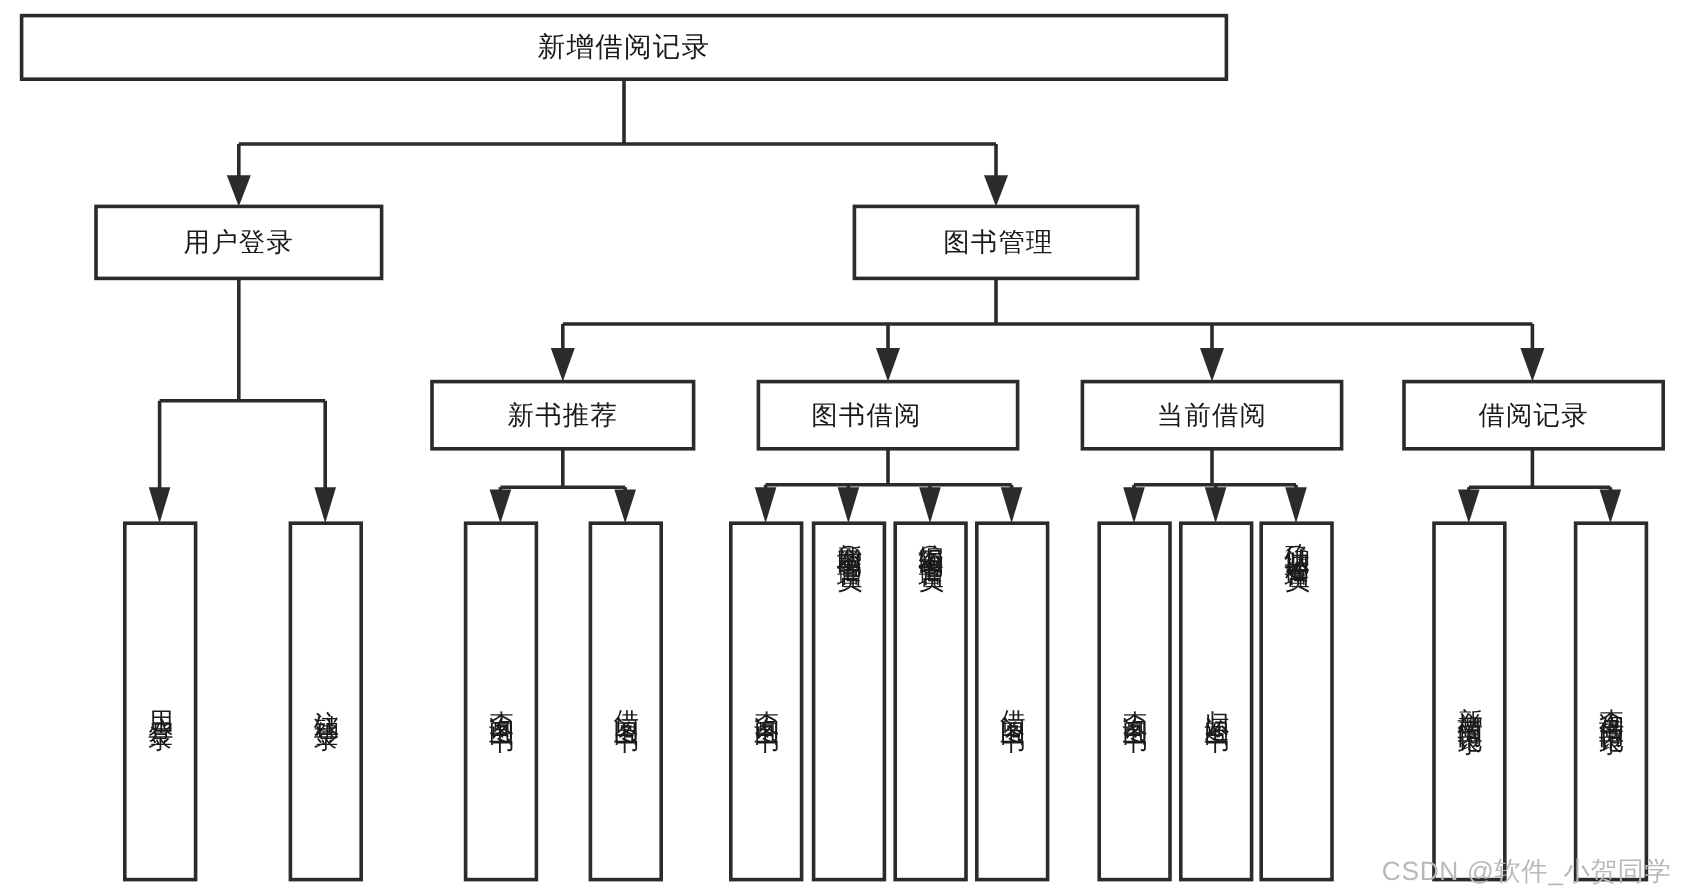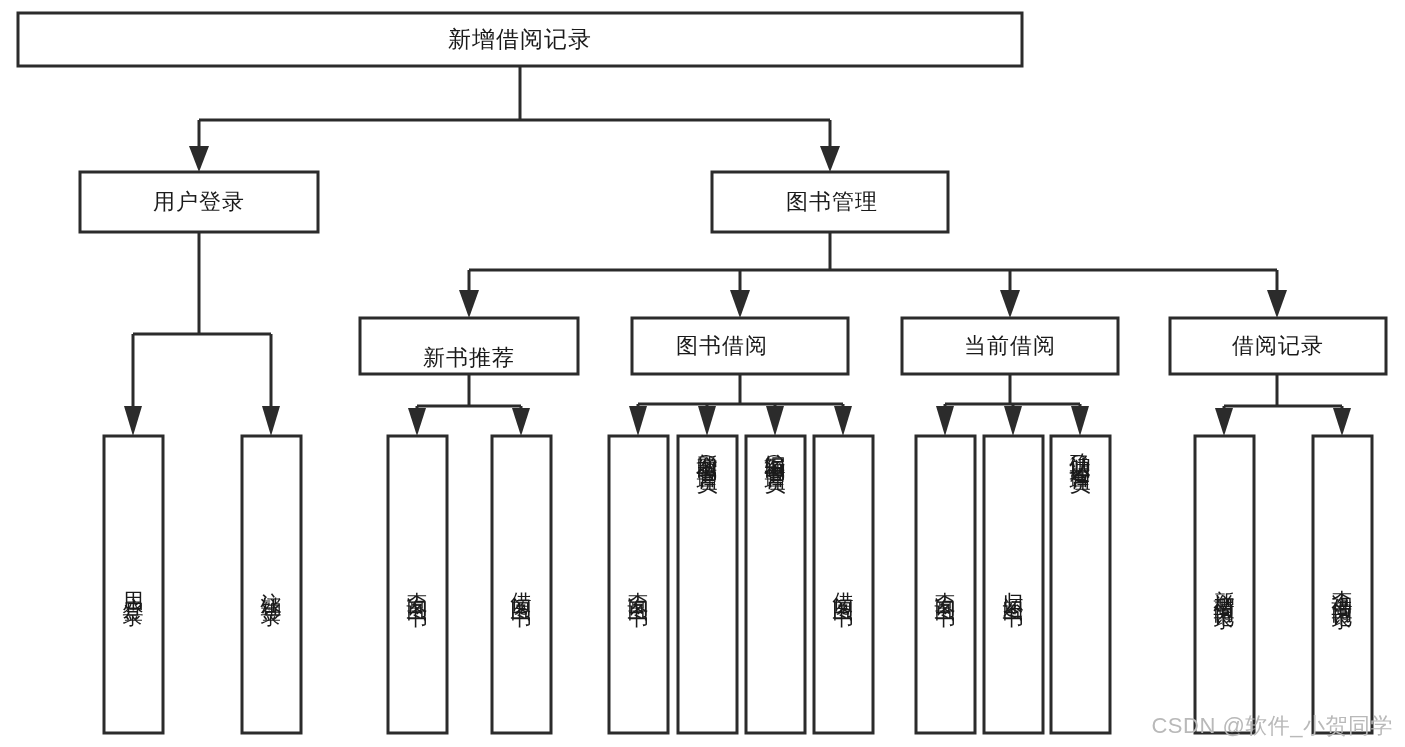--- a/index.html
+++ b/index.html
@@ -203,21 +203,21 @@
   </div>
 
   <div class="hlabel-wrap" style="left:80px; top:172px; width:238px; height:60px;">
     <span class="hlabel-text">用户登录</span>
   </div>
 
   <div class="hlabel-wrap" style="left:712px; top:172px; width:240px; height:60px;">
     <span class="hlabel-text">图书管理</span>
   </div>
 
-  <div class="hlabel-wrap" style="left:360px; top:318px; width:218px; height:56px;margin-top:12px;">
+  <div class="hlabel-wrap" style="left:360px; top:318px; width:218px; height:56px;">
     <span class="hlabel-text">新书推荐</span>
   </div>
 
   <div class="hlabel-wrap" style="left:632px; top:318px; width:180px; height:56px;border-radius:24px;">
     <span class="hlabel-text">图书借阅</span>
   </div>
 
   <div class="hlabel-wrap" style="left:902px; top:318px; width:216px; height:56px;">
     <span class="hlabel-text">当前借阅</span>
   </div>

